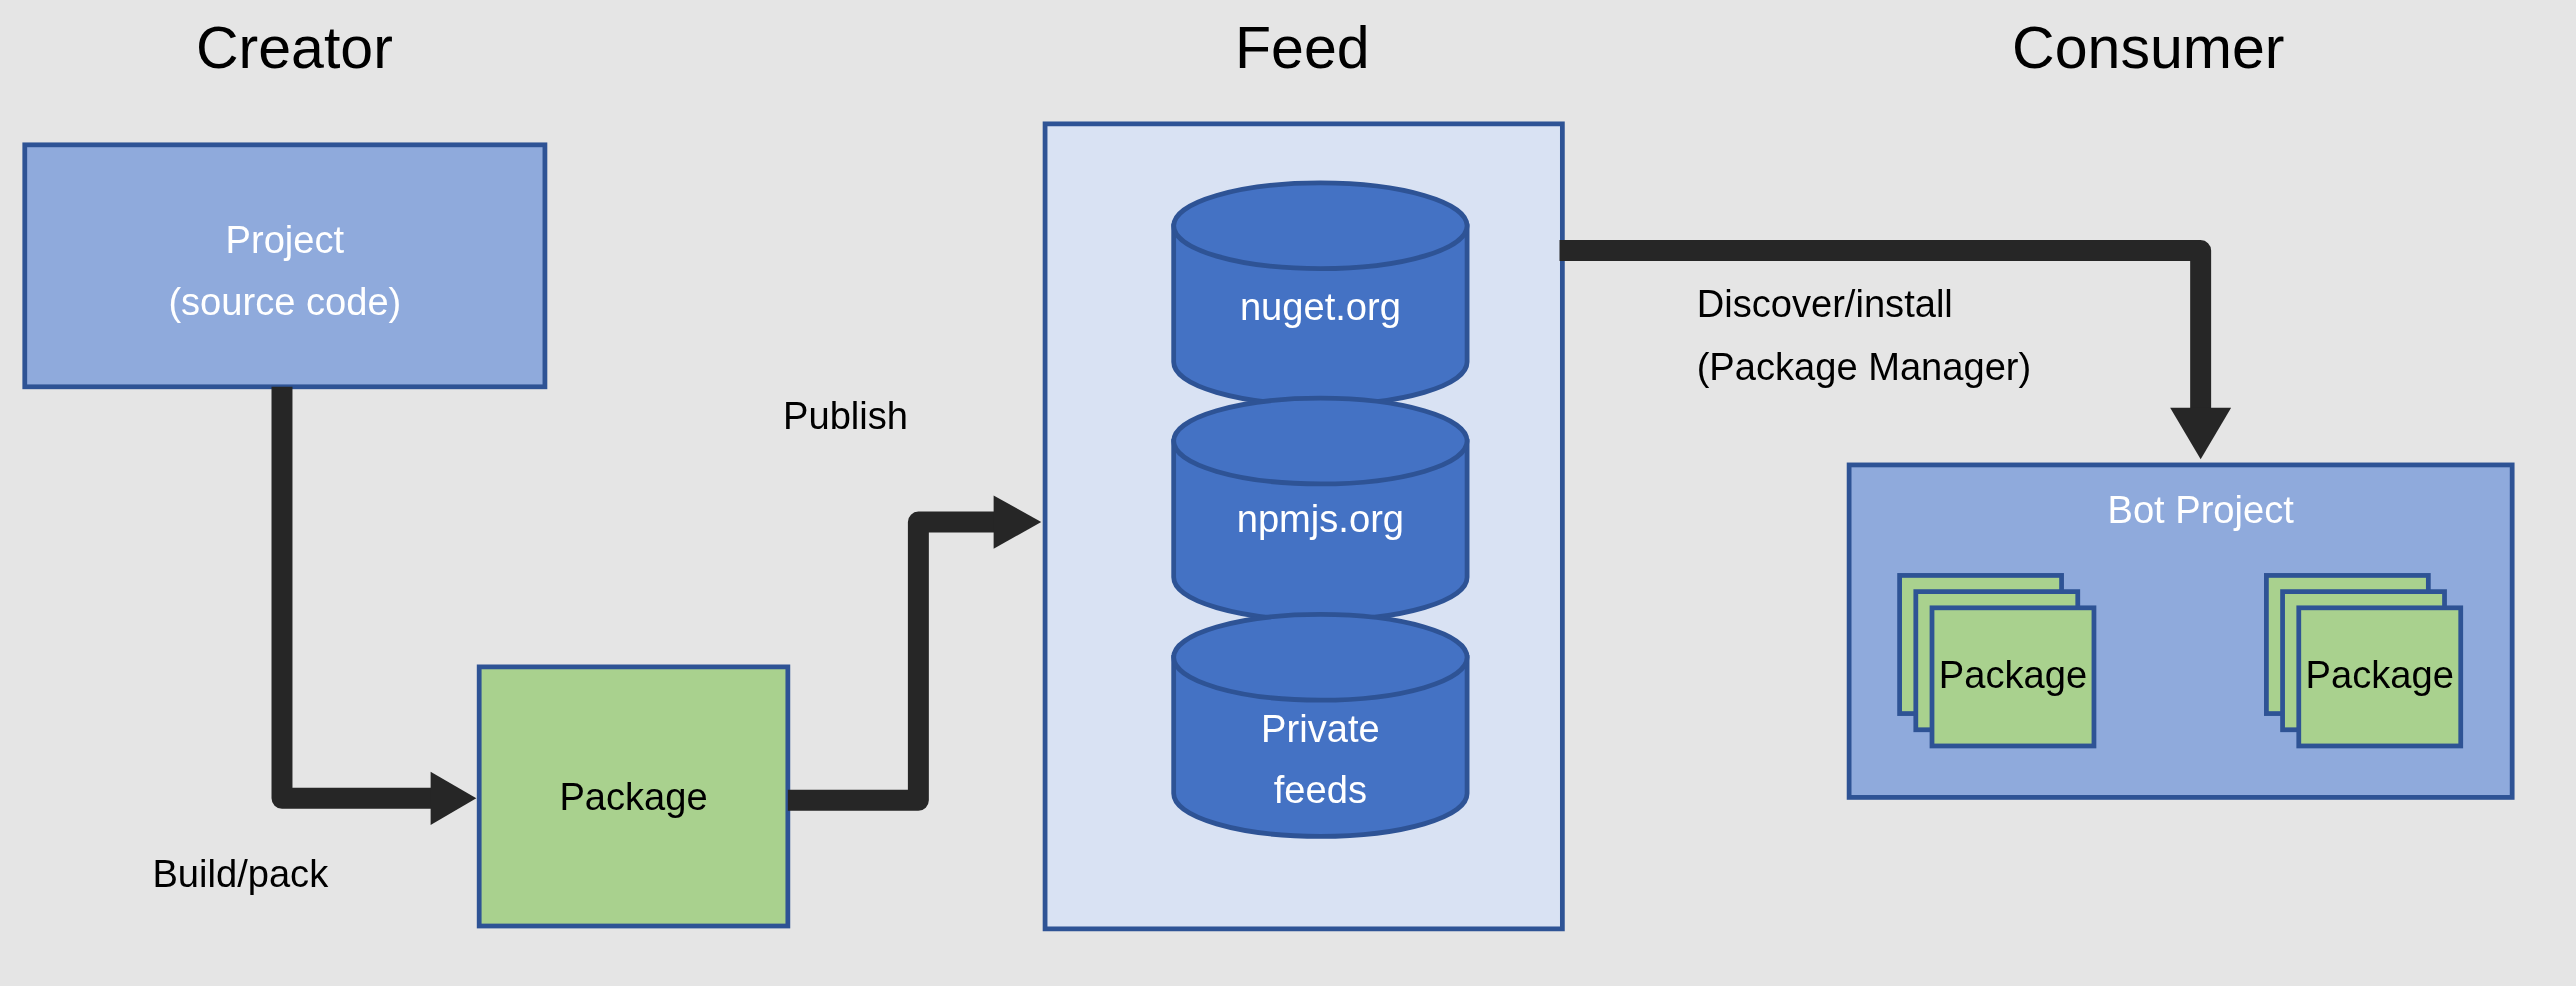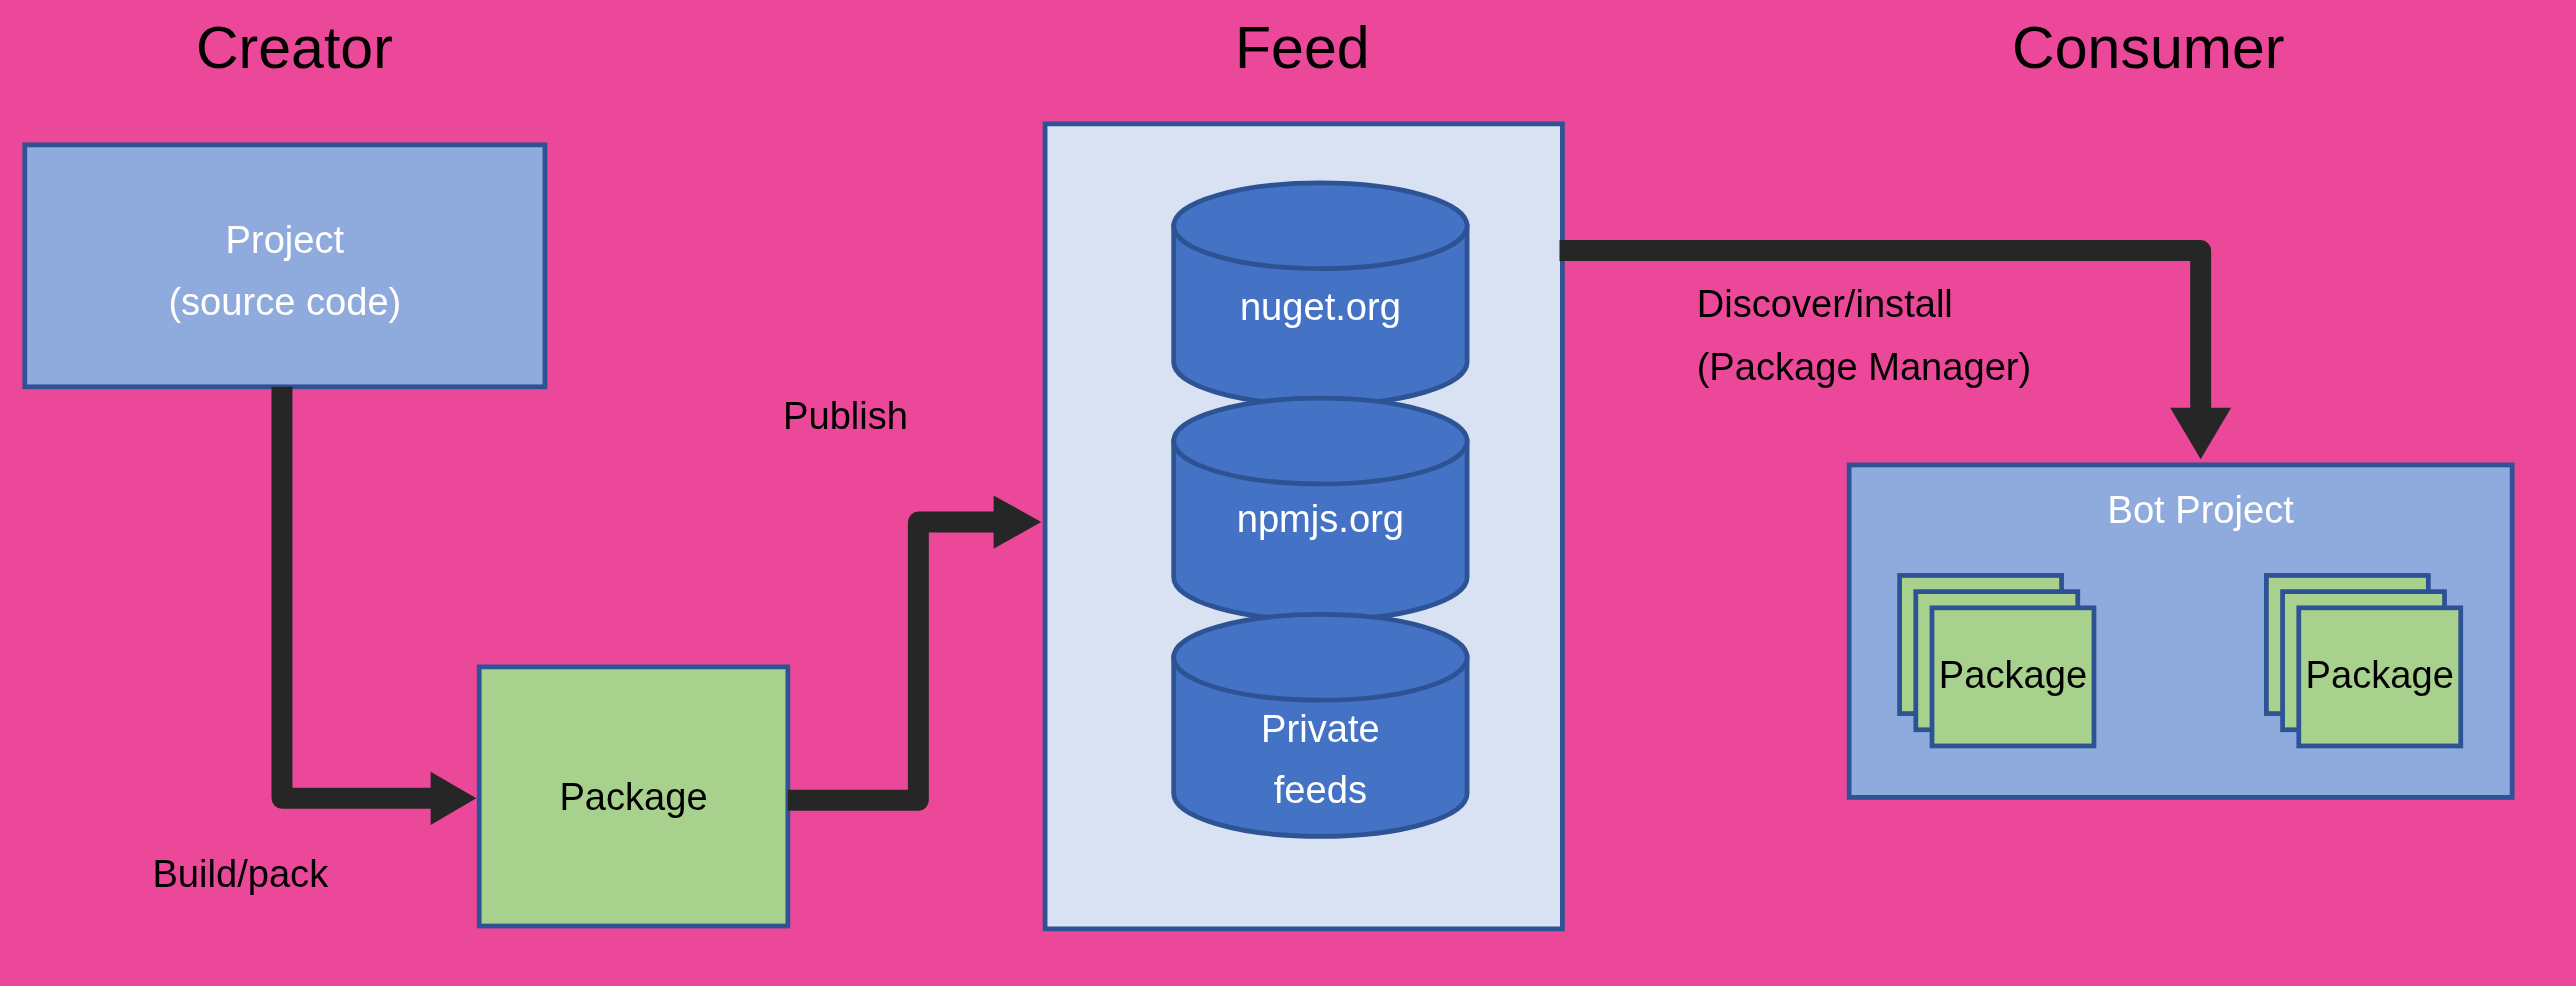--- a/index.html
+++ b/index.html
@@ -10,21 +10,21 @@
   body {
     width: 2576px;
     height: 987px;
     font-family: "Liberation Sans", sans-serif;
     overflow: hidden;
   }
   #diagram-root {
     position: relative;
     width: 2576px;
     height: 987px;
-    background: #ec4899;
+    background: #e5e5e5;
   }
   svg.diagram {
     display: block;
     width: 2576px;
     height: 987px;
   }
   text {
     font-family: "Liberation Sans", sans-serif;
     dominant-baseline: middle;
   }

